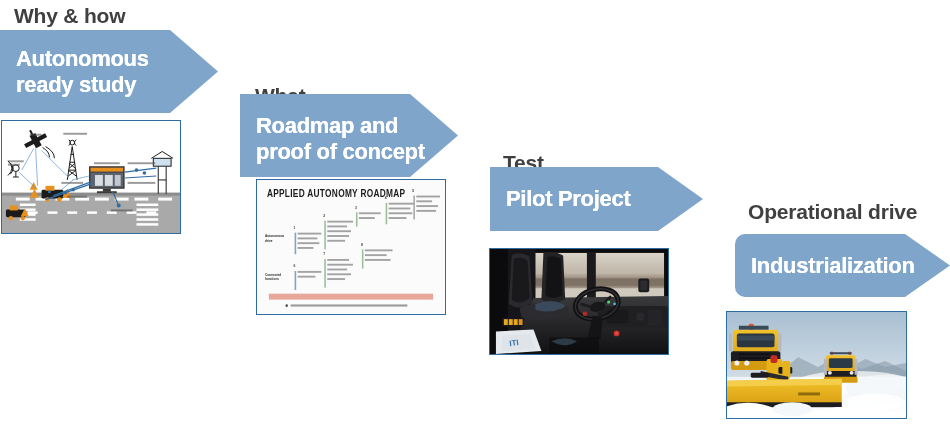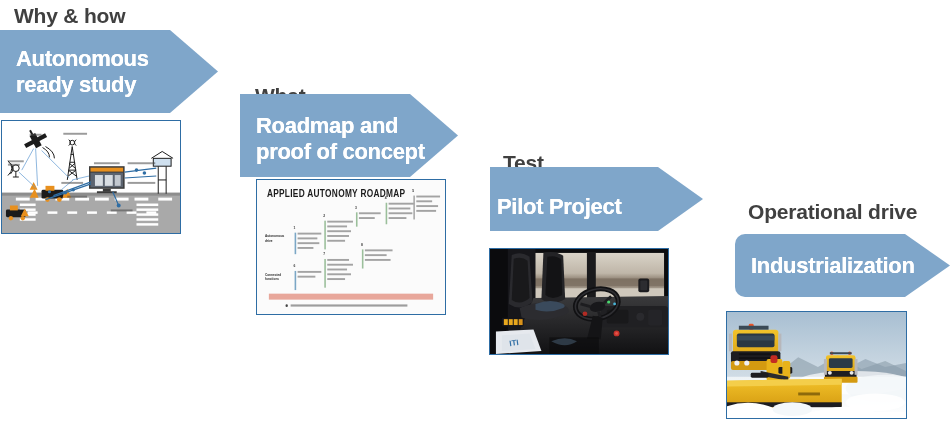--- a/index.html
+++ b/index.html
@@ -293,21 +293,21 @@
         <rect x="34" y="104" width="118" height="1.8"></rect>
       </g>
     </svg>
   </div>
 </div>
 
 <div class="stage">
 
   <div class="stage-heading" style="left:503px;top:139px;font-size:21px;margin-top:12px;">Test</div>
 
-  <div class="arrow" style="left:490px;top:167px;width:213px;height:80px;padding-left:7px;font-size:22px;
+  <div class="arrow" style="left:490px;top:167px;width:213px;height:64px;padding-left:16px;font-size:22px;
               clip-path:polygon(0 0, 168px 0, 213px 32px, 168px 64px, 0 64px);">
     <span class="arrow-label">Pilot Project</span>
   </div>
 
   <div class="photo" style="left:489px;top:248px;width:180px;height:107px;">
     <svg viewBox="0 0 180 107" preserveAspectRatio="none">
       <defs>
         <linearGradient id="winSky" x1="0" y1="0" x2="0" y2="1">
           <stop offset="0%" stop-color="#d9d3c8"></stop>
           <stop offset="45%" stop-color="#bfb6a8"></stop>

